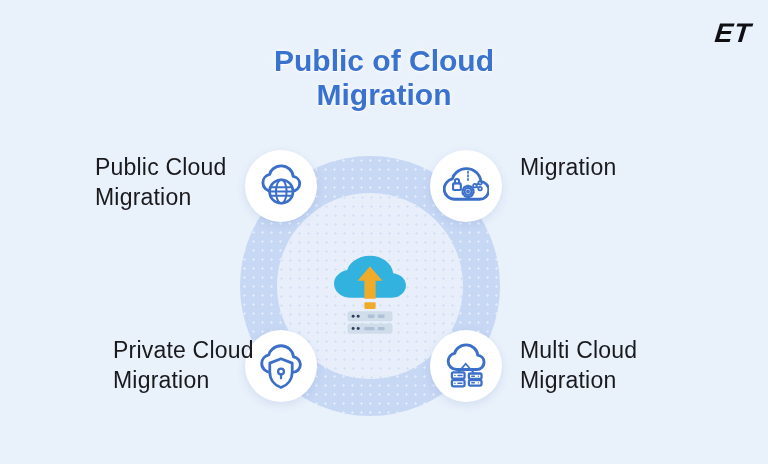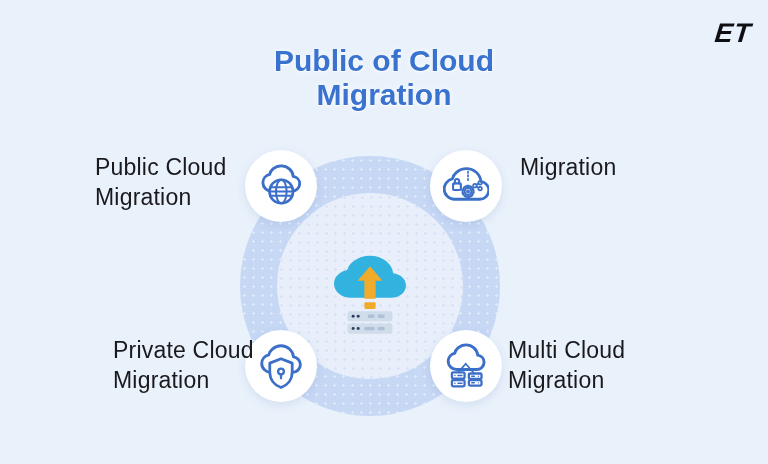--- a/index.html
+++ b/index.html
@@ -39,21 +39,21 @@
   .node-circle.tr{left:430px;top:150px;}
   .node-circle.bl{left:245px;top:330px;}
   .node-circle.br{left:430px;top:330px;}
   .node-label{
     position:absolute;font-size:23px;line-height:30px;color:#1a1a1d;
     letter-spacing:.2px;
   }
   .node-label.tl{left:95px;top:152px;}
   .node-label.tr{left:520px;top:152px;}
   .node-label.bl{left:113px;top:335px;}
-  .node-label.br{left:508px;top:335px;}
+  .node-label.br{left:520px;top:335px;}
   .center-icon{position:absolute;left:334px;top:248px;}
   svg{display:block;}
 </style>
 </head>
 <body>
 
 <div class="canvas">
 
   <div class="logo">ET</div>
 

